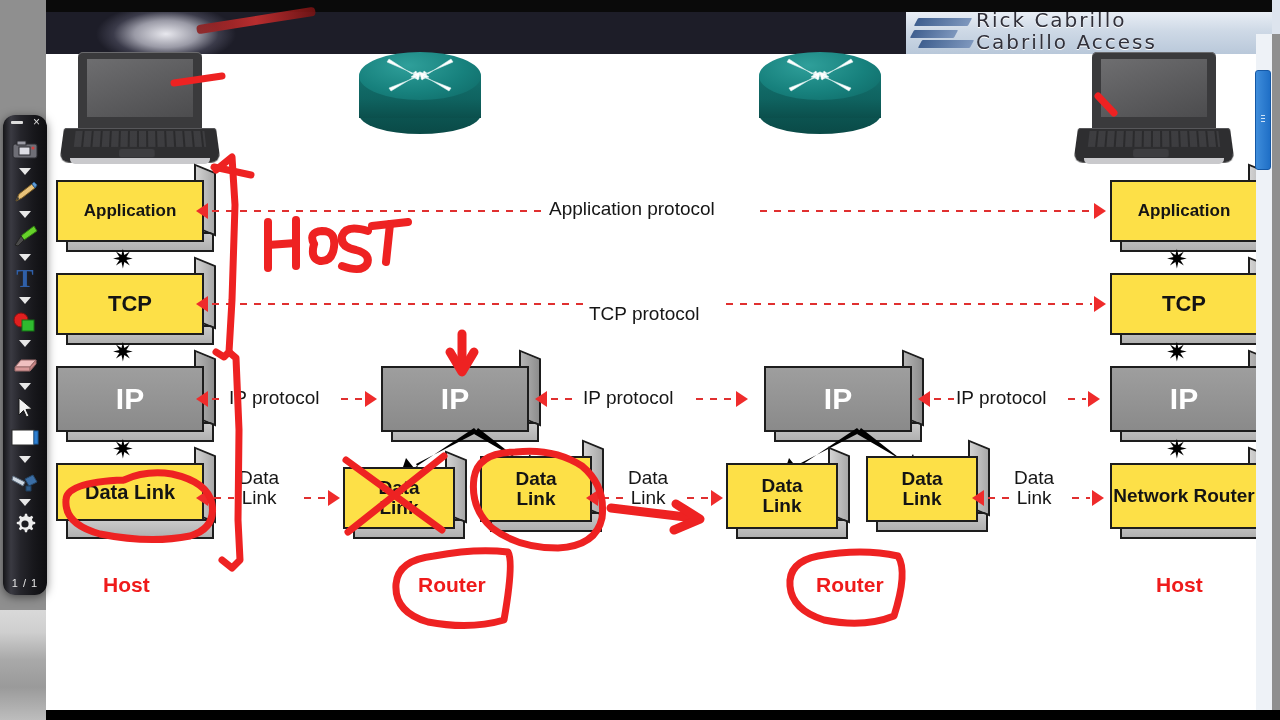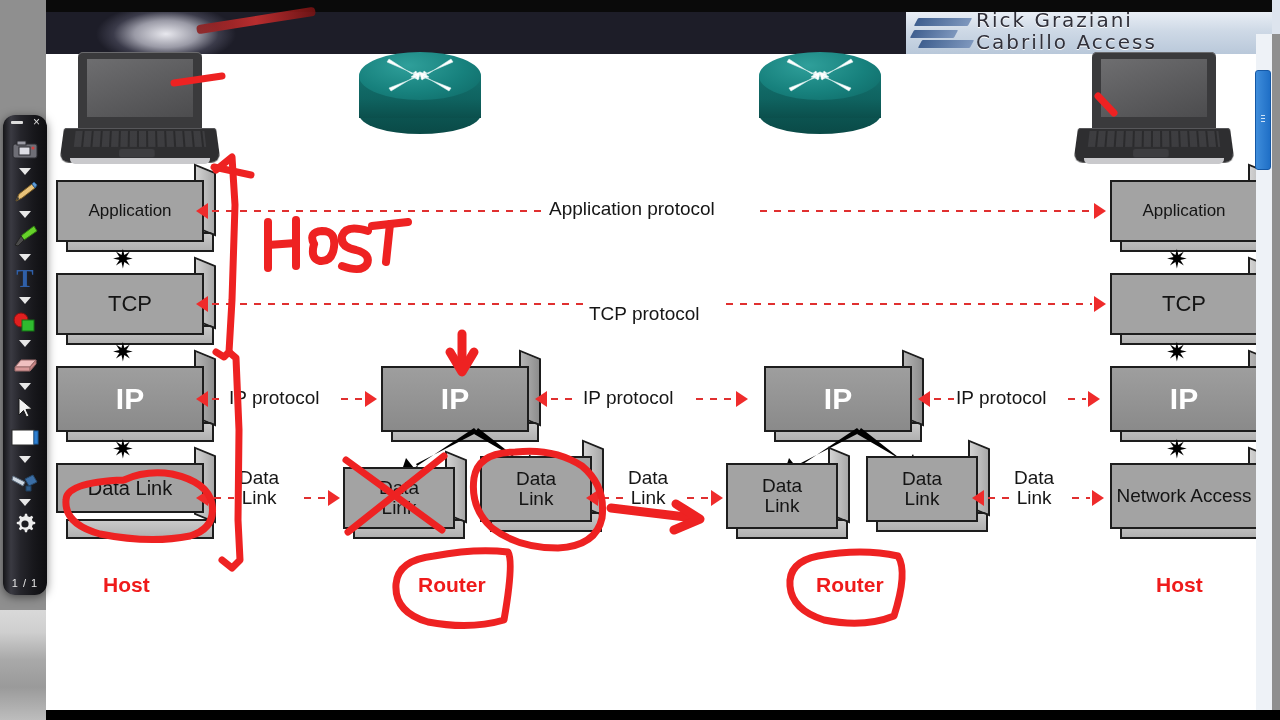--- a/index.html
+++ b/index.html
@@ -59,21 +59,21 @@
     background:linear-gradient(180deg,#13706d 0%,#0f6360 55%,#0b4f4c 100%);}
   .rt-bot{position:absolute;left:0;top:42px;width:122px;height:40px;border-radius:50%;
     background:linear-gradient(180deg,#0d5insufficient,#0a4a47);background:linear-gradient(180deg,#0e605d,#0a4a47);}
   .rt-arrows{position:absolute;left:0;top:0;width:122px;height:48px;}
   
   .box3d{position:absolute;}
   .box-face{position:absolute;left:0;top:0;width:100%;height:100%;
     border:2px solid #1d1d1d;box-sizing:border-box;
     display:flex;align-items:center;justify-content:center;text-align:center;
     font-family:"Liberation Sans", sans-serif;}
-  .box-face.white{background:#a3a3a3;color:#141414;}
+  .box-face.white{background:#fde047;color:#141414;font-weight:bold;}
   .box-face.gray{background:linear-gradient(180deg,#9e9e9e,#8a8a8a);color:#ffffff;font-weight:bold;}
   .box-side{position:absolute;border:2px solid #1d1d1d;box-sizing:border-box;}
   .box-shadow-bot{position:absolute;border:2px solid #1d1d1d;box-sizing:border-box;
     background:linear-gradient(180deg,#c9c9c9,#b0b0b0);}
   .sep-star{position:absolute;width:22px;height:22px;color:#000;font-size:26px;line-height:22px;text-align:center;}
   
   .proto-label{position:absolute;font-size:19px;color:#161616;white-space:nowrap;
     font-family:"Liberation Sans", sans-serif;}
   .proto-label.two{line-height:1.05;text-align:center;}
   .dashline{position:absolute;height:2px;
@@ -118,21 +118,21 @@
   <div class="banner">
     <div class="banner-black"></div>
     <div class="banner-img"></div>
     <div class="banner-right"></div>
     <div class="banner-glyph">
         <i></i>
         <i></i>
         <i></i>
       </div>
     <div class="banner-name">
-      <div>Rick Graziani</div>
+      <div>Rick Cabrillo</div>
       <div>Cabrillo Access</div>
     </div>
   </div>
 
   <div class="laptop" style="left:18px;top:52px;">
     <div class="lap-lid">
         <div class="lap-screen"></div>
       </div>
     <div class="lap-base">
         <div class="lap-kb"></div>
@@ -194,21 +194,21 @@
   </div>
   <div class="sep-star" style="left:66px;top:341px;">✷</div>
 
   <div class="box3d" style="left:10px;top:366px;width:148px;height:66px;">
     <div class="box-shadow-bot" style="left:10px;top:56px;width:148px;height:20px;"></div>
     <div class="box-side" style="left:138px;top:-12px;width:22px;height:68px;background:linear-gradient(90deg,#b4b4b4,#8d8d8d);transform:skewY(22deg);"></div>
     <div class="box-face gray" style="font-size:30px;">IP</div>
   </div>
   <div class="sep-star" style="left:66px;top:438px;">✷</div>
 
-  <div class="box3d" style="left:10px;top:463px;width:148px;height:50px;">
+  <div class="box3d" style="left:10px;top:463px;width:148px;height:58px;">
     <div class="box-shadow-bot" style="left:10px;top:56px;width:148px;height:20px;"></div>
     <div class="box-side" style="left:138px;top:-12px;width:22px;height:68px;background:linear-gradient(90deg,#d2d2d2,#a8a8a8);transform:skewY(22deg);"></div>
     <div class="box-face white" style="font-size:20px;">Data Link</div>
   </div>
   <div class="redlabel" style="left:57px;top:573px;">Host</div>
 
   <div class="box3d" style="left:335px;top:366px;width:148px;height:66px;">
     <div class="box-shadow-bot" style="left:10px;top:56px;width:148px;height:20px;"></div>
     <div class="box-side" style="left:138px;top:-12px;width:22px;height:68px;background:linear-gradient(90deg,#b4b4b4,#8d8d8d);transform:skewY(22deg);"></div>
     <div class="box-face gray" style="font-size:30px;">IP</div>
@@ -276,21 +276,21 @@
   <div class="sep-star" style="left:1120px;top:341px;">✷</div>
   <div class="box3d" style="left:1064px;top:366px;width:148px;height:66px;">
     <div class="box-shadow-bot" style="left:10px;top:56px;width:148px;height:20px;"></div>
     <div class="box-side" style="left:138px;top:-12px;width:22px;height:68px;background:linear-gradient(90deg,#b4b4b4,#8d8d8d);transform:skewY(22deg);"></div>
     <div class="box-face gray" style="font-size:30px;">IP</div>
   </div>
   <div class="sep-star" style="left:1120px;top:438px;">✷</div>
   <div class="box3d" style="left:1064px;top:463px;width:148px;height:66px;">
     <div class="box-shadow-bot" style="left:10px;top:56px;width:148px;height:20px;"></div>
     <div class="box-side" style="left:138px;top:-12px;width:22px;height:68px;background:linear-gradient(90deg,#d2d2d2,#a8a8a8);transform:skewY(22deg);"></div>
-    <div class="box-face white" style="font-size:19px;line-height:1.1;">Network Access</div>
+    <div class="box-face white" style="font-size:19px;line-height:1.1;">Network Router</div>
   </div>
   <div class="redlabel" style="left:1110px;top:573px;">Host</div>
 
   <div class="dartL" style="left:150px;top:203px;"></div>
   <div class="dashline" style="left:166px;top:210px;width:334px;"></div>
   <div class="proto-label" style="left:503px;top:198px;">Application protocol</div>
   <div class="dashline" style="left:714px;top:210px;width:332px;"></div>
   <div class="dartR" style="left:1048px;top:203px;"></div>
 
   <div class="dartL" style="left:150px;top:296px;"></div>

